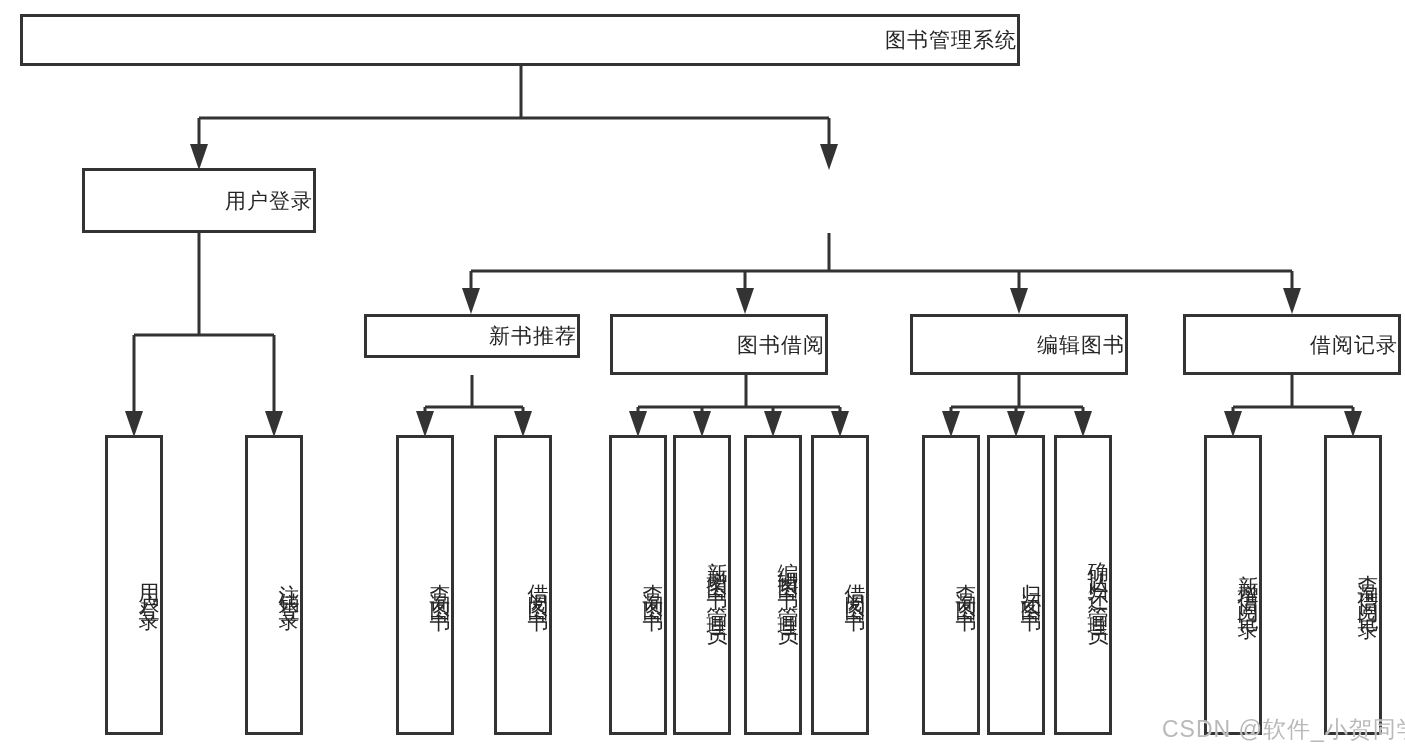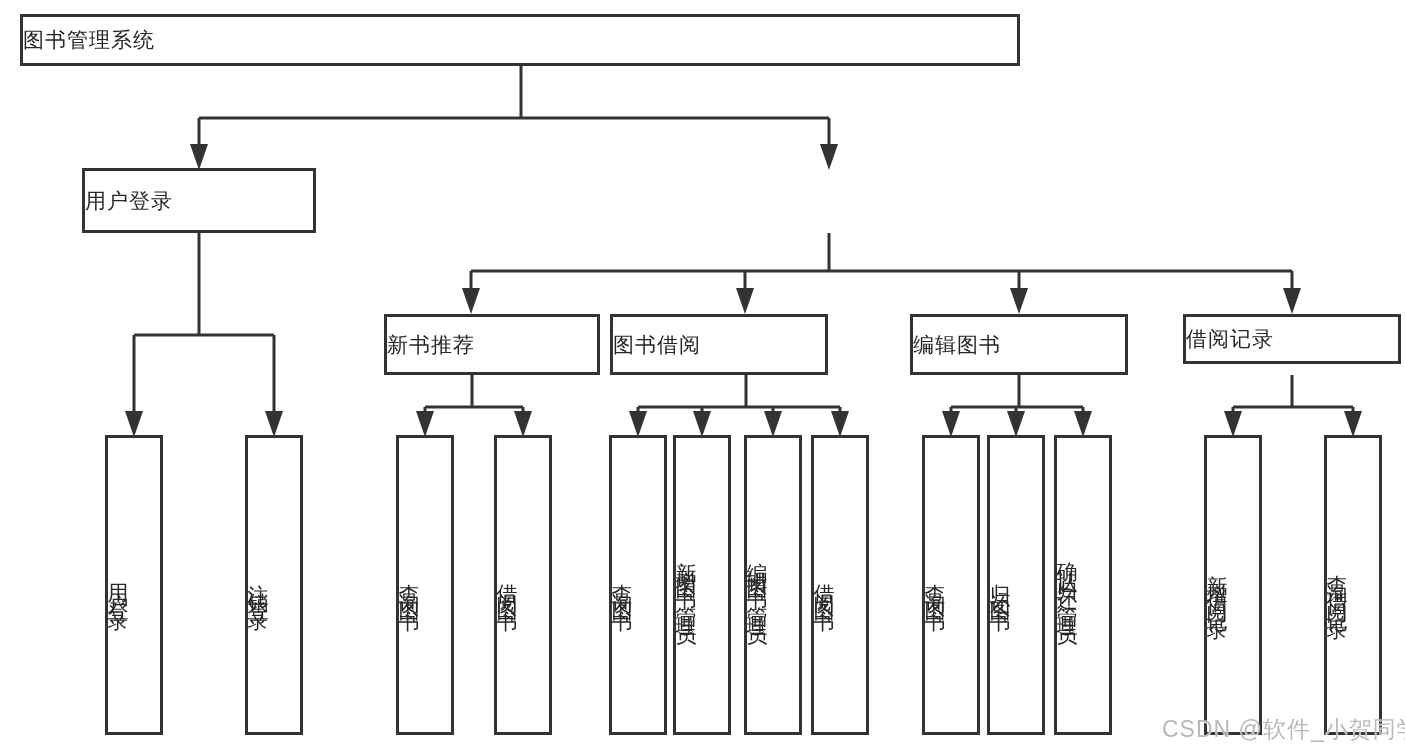--- a/index.html
+++ b/index.html
@@ -20,40 +20,41 @@
   .wires { position: absolute; left: 0; top: 0; width: 1405px; height: 747px; }
   .wires path { stroke: var(--line); stroke-width: 3; fill: none; }
   .wires polygon { fill: var(--line); stroke: none; }
   .box {
     position: absolute;
     box-sizing: border-box;
     border: 3px solid var(--line);
     background: var(--background);
     display: flex;
     align-items: center;
-    justify-content: flex-start;
+    justify-content: flex-end;
     color: var(--text);
+    padding-left: 23px;
   }
   .hbox { font-size: 21px; letter-spacing: 1px; }
   .vbox { top: 435px; height: 300px; width: 58px; font-size: 21px; }
   .vbox .vlabel {
     writing-mode: vertical-rl;
     text-orientation: mixed;
     letter-spacing: 9px;
     line-height: 1;
     white-space: nowrap;
   }
   
   .n-root  { left: 20px;   top: 14px;  width: 1000px; height: 52px; }
   .n-ulog  { left: 82px;   top: 168px; width: 234px;  height: 65px; }
   .n-bmgmt { left: 712px;  top: 168px; width: 235px;  height: 65px; }
-  .n-newb  { left: 364px;  top: 314px; width: 216px;  height: 61px; margin-left: 20px; }
+  .n-newb  { left: 364px;  top: 314px; width: 216px;  height: 44px; }
   .n-bborr { left: 610px;  top: 314px; width: 218px;  height: 61px; }
   .n-curr  { left: 910px;  top: 314px; width: 218px;  height: 61px; }
-  .n-recs  { left: 1183px; top: 314px; width: 218px;  height: 50px; }
+  .n-recs  { left: 1183px; top: 314px; width: 218px;  height: 61px; }
   
   .v-login   { left: 105px; }
   .v-logout  { left: 245px; }
   .v-nbq     { left: 396px; }
   .v-nbb     { left: 494px; }
   .v-bbq     { left: 609px; }
   .v-bba     { left: 673px; }
   .v-bbe     { left: 744px; }
   .v-bbb     { left: 811px; }
   .v-cbq     { left: 922px; }

